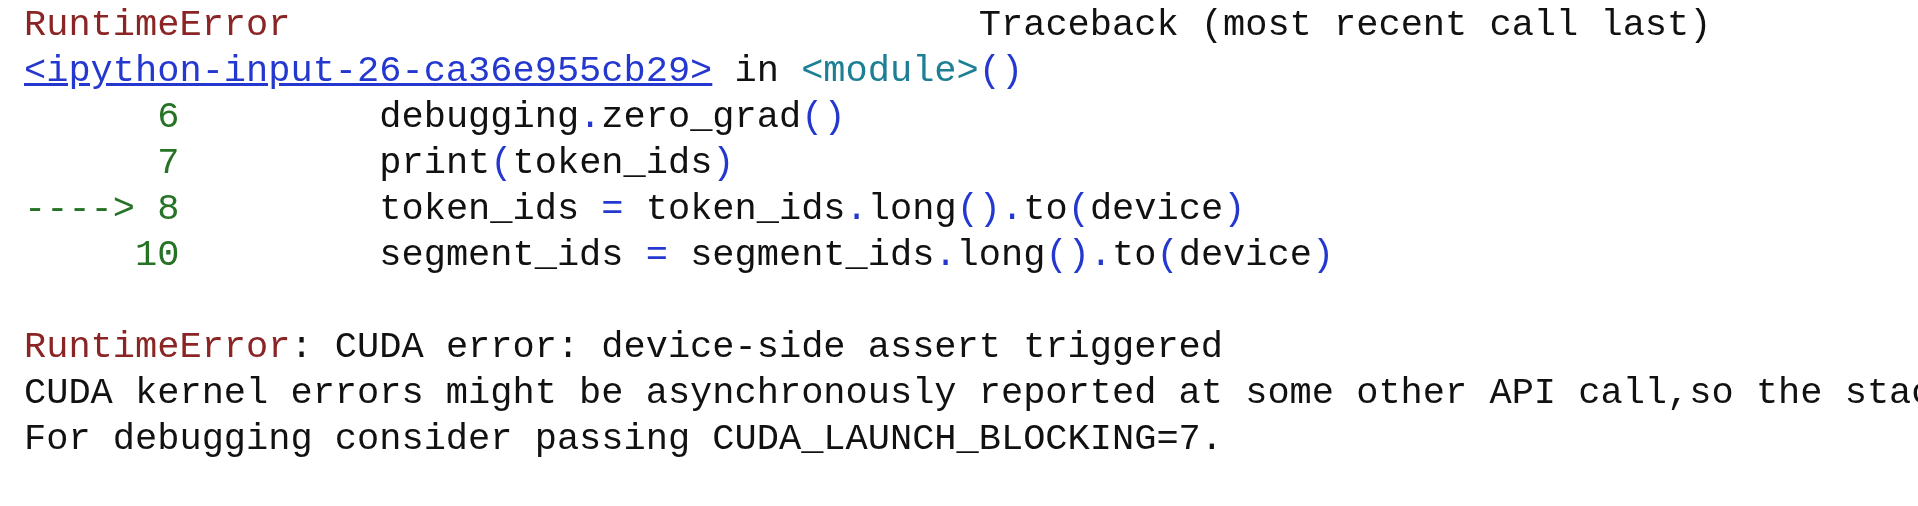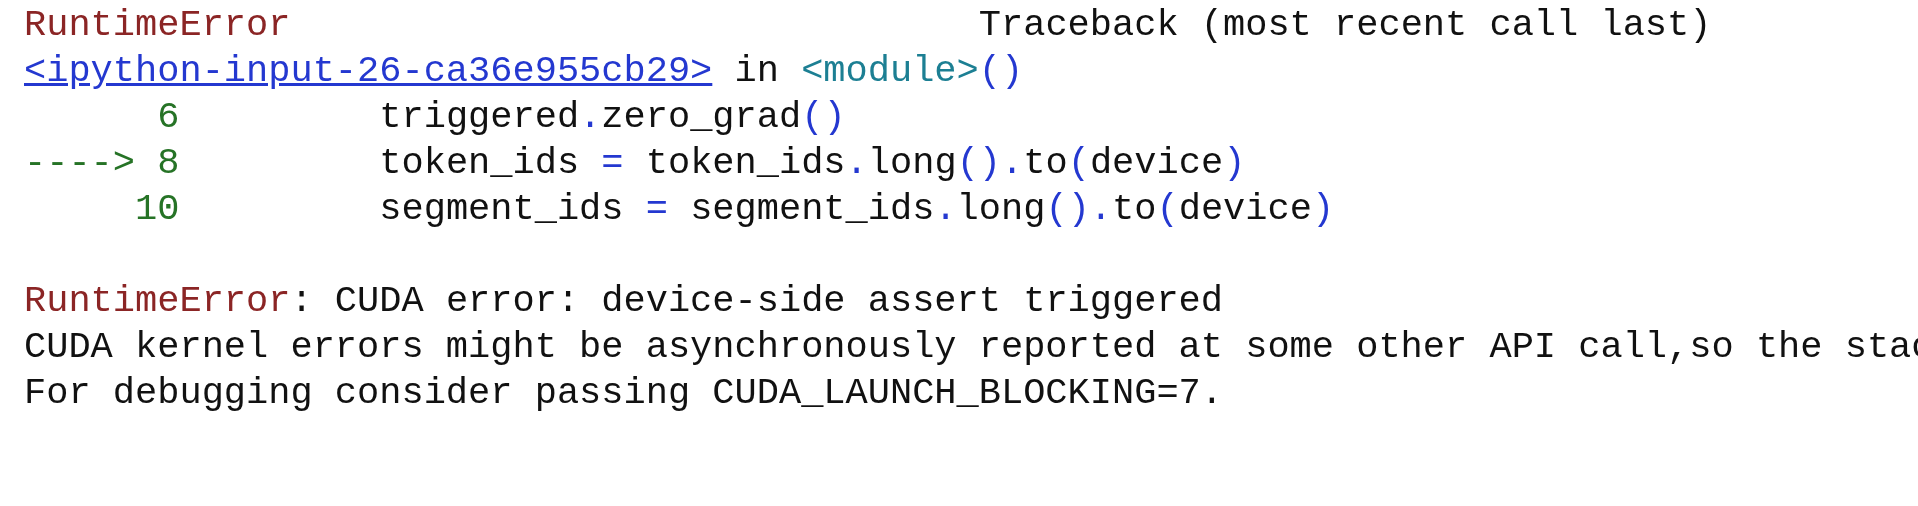--- a/index.html
+++ b/index.html
@@ -39,20 +39,21 @@
     cursor: pointer;
     text-align: center;
   }
 </style>
 </head>
 <body>
 
 <div class="tb-output">
     <div class="tb-line"><span class="seg-red">RuntimeError</span><span class="seg-plain">                               Traceback (most recent call last)</span></div>
     <div class="tb-line"><a class="seg-link">&lt;ipython-input-26-ca36e955cb29&gt;</a><span class="seg-plain"> in </span><span class="seg-teal">&lt;module&gt;</span><span class="seg-blue">()</span></div>
-    <div class="tb-line"><span class="seg-green">      6</span><span class="seg-plain">         triggered</span><span class="seg-blue">.</span><span class="seg-plain">zero_grad</span><span class="seg-blue">()</span></div>
+    <div class="tb-line"><span class="seg-green">      6</span><span class="seg-plain">         debugging</span><span class="seg-blue">.</span><span class="seg-plain">zero_grad</span><span class="seg-blue">()</span></div>
+    <div class="tb-line"><span class="seg-green">      7</span><span class="seg-plain">         print</span><span class="seg-blue">(</span><span class="seg-plain">token_ids</span><span class="seg-blue">)</span></div>
     <div class="tb-line"><span class="seg-green">----&gt; 8</span><span class="seg-plain">         token_ids </span><span class="seg-blue">=</span><span class="seg-plain"> token_ids</span><span class="seg-blue">.</span><span class="seg-plain">long</span><span class="seg-blue">().</span><span class="seg-plain">to</span><span class="seg-blue">(</span><span class="seg-plain">device</span><span class="seg-blue">)</span></div>
     <div class="tb-line"><span class="seg-green">     10</span><span class="seg-plain">         segment_ids </span><span class="seg-blue">=</span><span class="seg-plain"> segment_ids</span><span class="seg-blue">.</span><span class="seg-plain">long</span><span class="seg-blue">().</span><span class="seg-plain">to</span><span class="seg-blue">(</span><span class="seg-plain">device</span><span class="seg-blue">)</span></div>
     <div class="tb-line"></div>
     <div class="tb-line"><span class="seg-red">RuntimeError</span><span class="seg-plain">: CUDA error: device-side assert triggered</span></div>
     <div class="tb-line"><span class="seg-plain">CUDA kernel errors might be asynchronously reported at some other API call,so the stac</span></div>
     <div class="tb-line"><span class="seg-plain">For debugging consider passing CUDA_LAUNCH_BLOCKING=7.</span></div>
   </div>
 
 </body></html>

